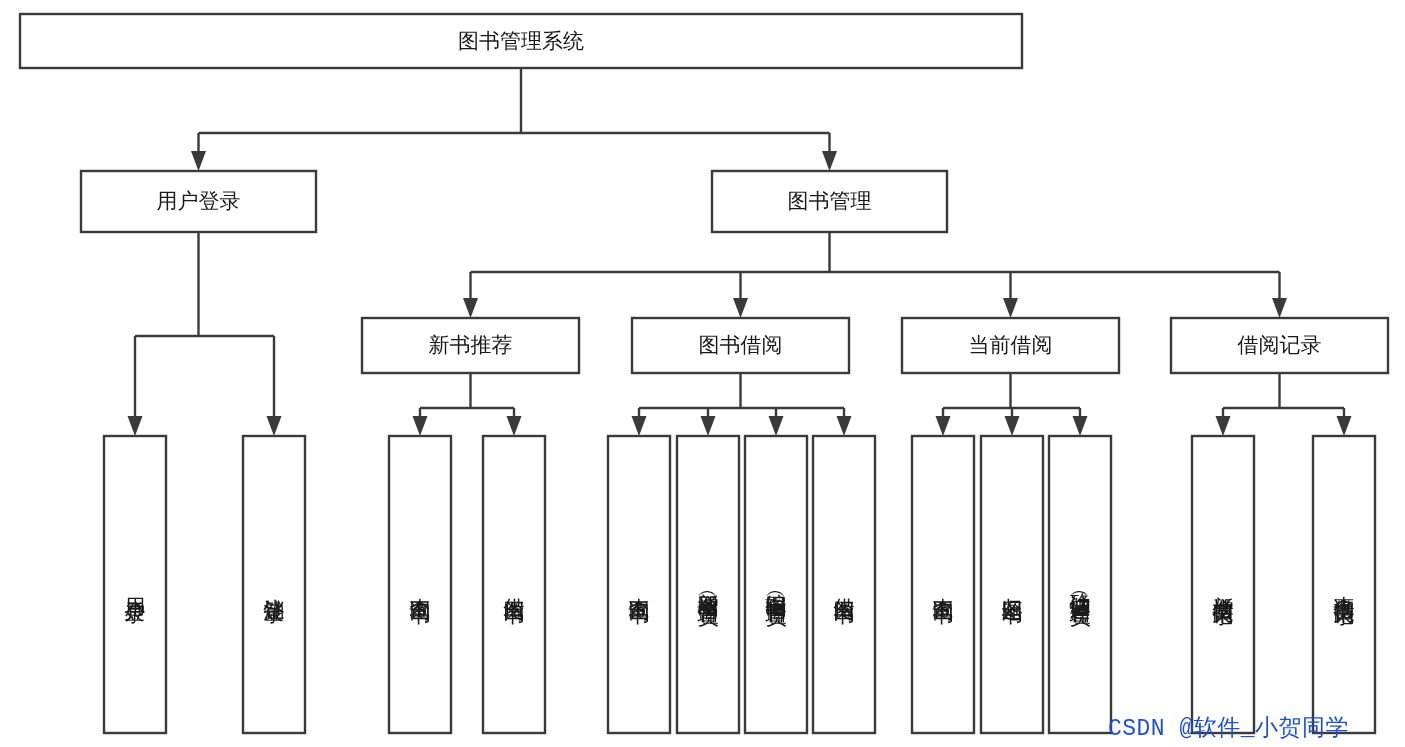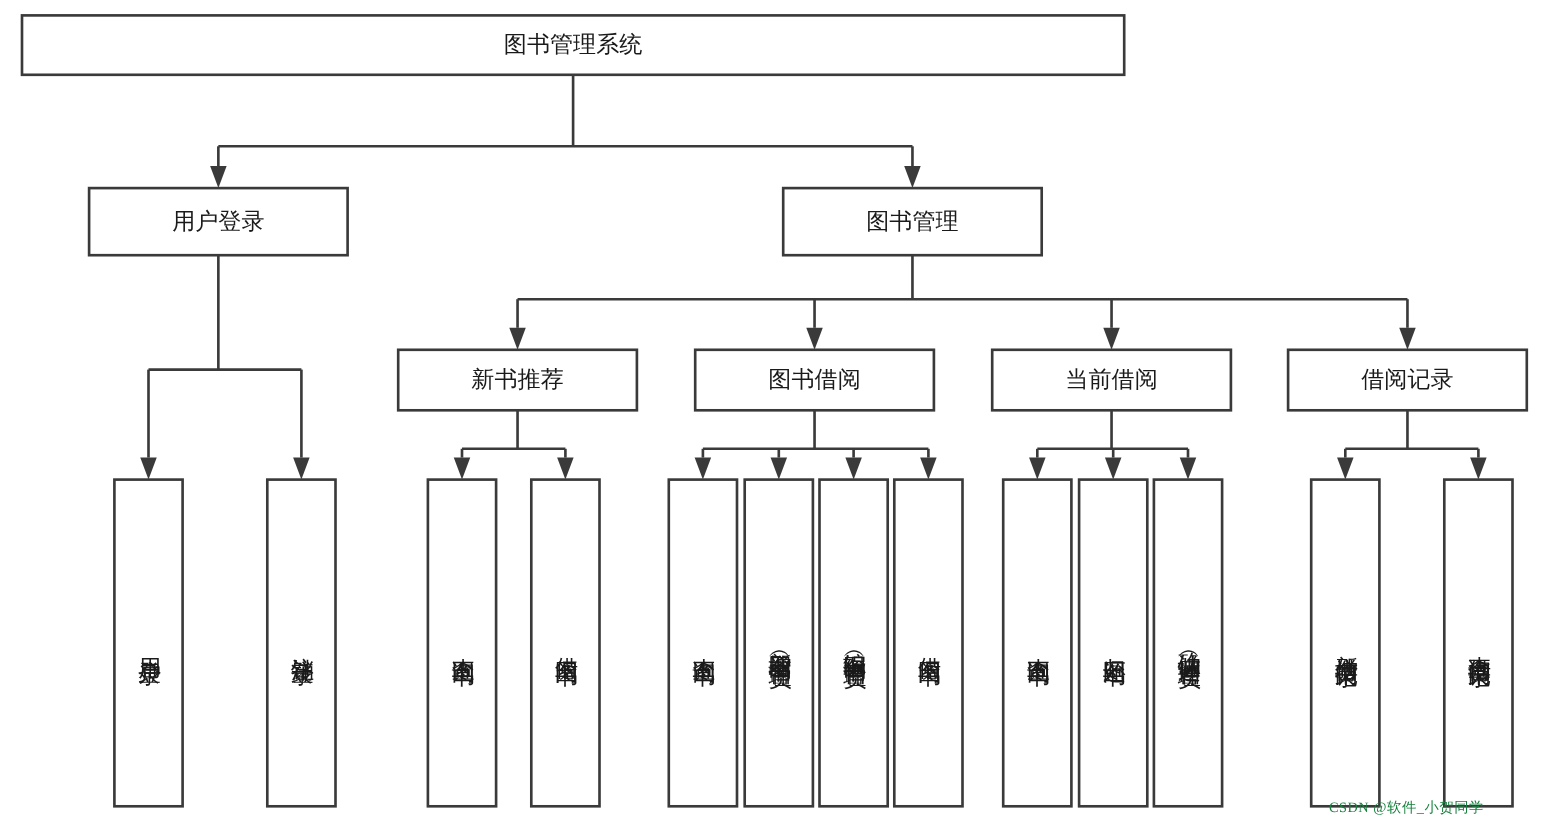--- a/index.html
+++ b/index.html
@@ -60,23 +60,23 @@
     line-height: 1.15;
     letter-spacing: 2px;
     color: #1a1a1a;
     white-space: nowrap;
     pointer-events: none;
   }
   .watermark {
     position: absolute;
     right: 8px;
     bottom: 4px;
-    font-family: Liberation Serif, serif;
-    font-size: 13px;
-    color: #15803d;
+    font-family: Liberation Mono, monospace;
+    font-size: 23px;
+    color: #1d4ed8;
     letter-spacing: 0.5px;
     white-space: nowrap;
   }
 </style>
 </head>
 <body>
 
 <div id="diagram-root">
 
   <svg class="flow-svg" viewBox="0 0 1405 747" xmlns="http://www.w3.org/2000/svg">

